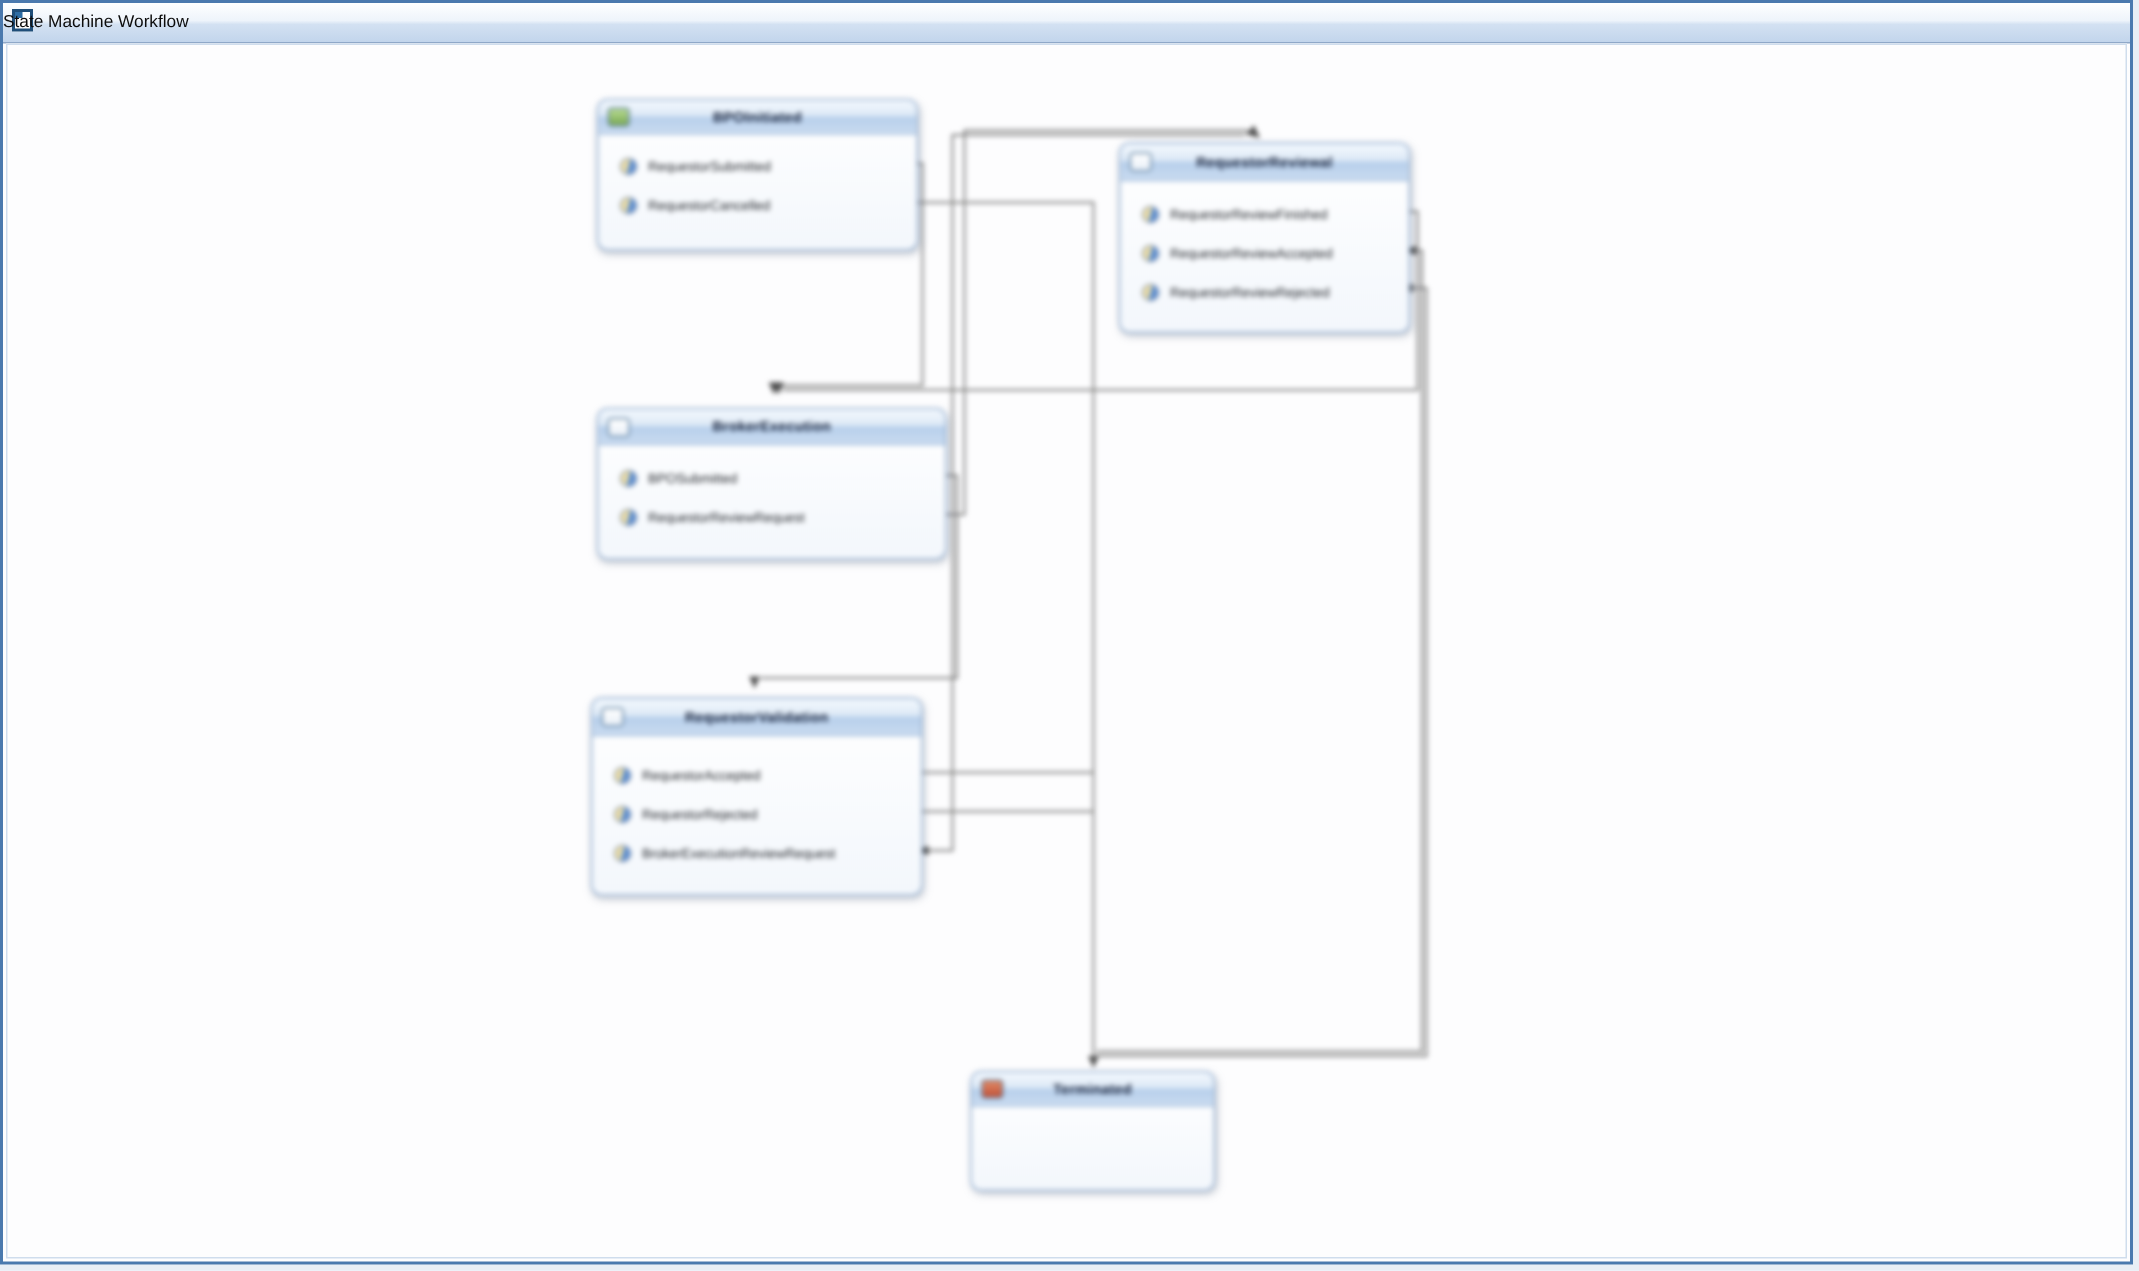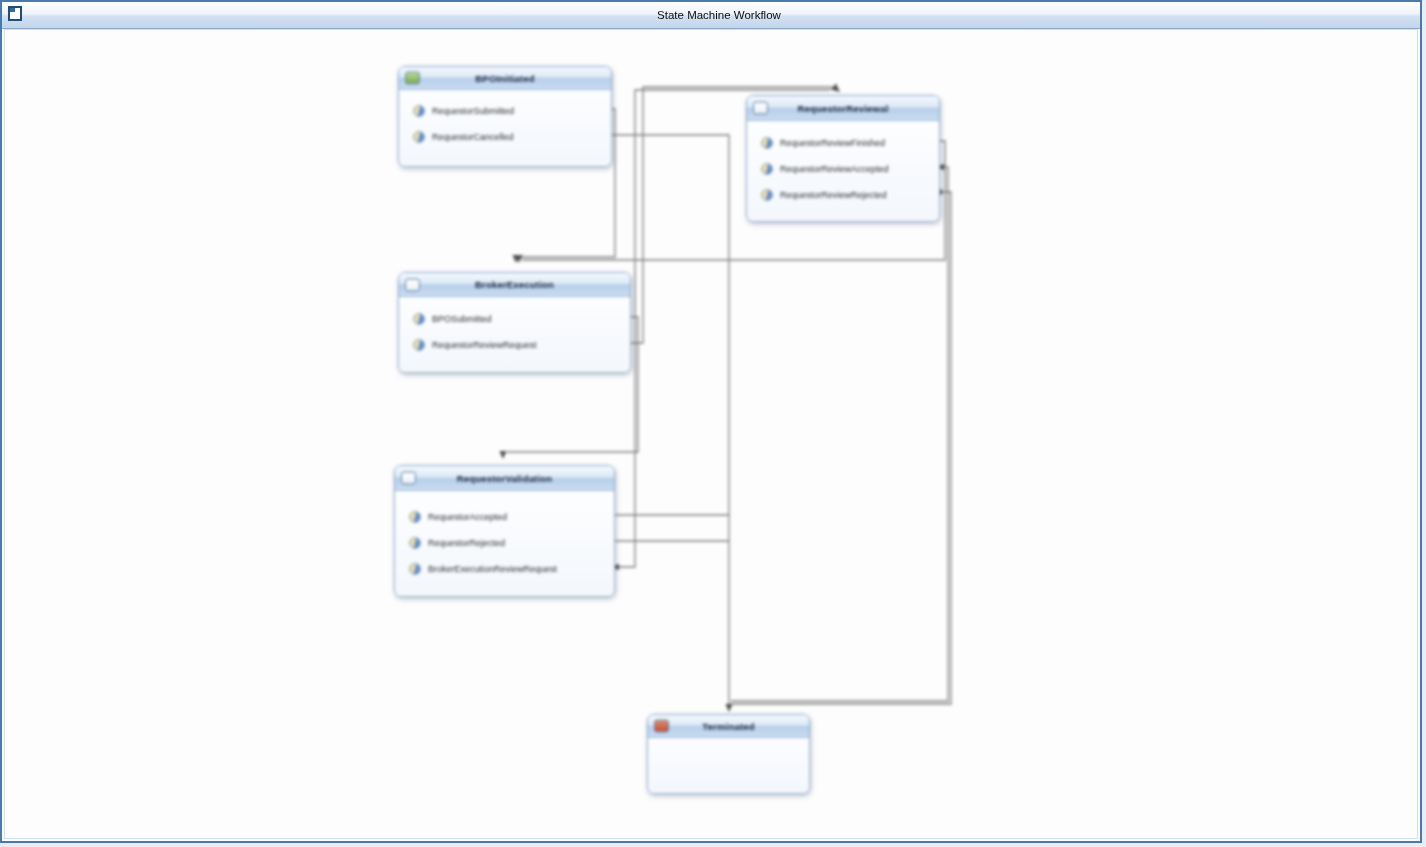--- a/index.html
+++ b/index.html
@@ -1,19 +1,19 @@
 <!DOCTYPE html>
 <html><head>
 <meta charset="utf-8">
 <style>
   html,body{margin:0;padding:0;background:#e8eef5;}
   body{width:1426px;height:847px;overflow:hidden;font-family:"Liberation Sans",sans-serif;}
   .window{position:relative;width:1422px;height:843px;border:2px solid #4a79ae;background:#fdfdfe;box-sizing:border-box;}
   .titlebar{position:relative;height:26px;background:linear-gradient(#feffff 0%,#eef4fb 45%,#d3e1f2 55%,#c2d5ec 100%);border-bottom:1px solid #8fa8c8;}
-  .title-text{position:absolute;left:0;right:0;top:0;height:26px;line-height:26px;text-align:center;font-size:11.5px;color:#0d0d0d;padding-left:16px;}
+  .title-text{position:absolute;left:0;right:0;top:0;height:26px;line-height:26px;text-align:left;font-size:11.5px;color:#0d0d0d;}
   .win-icon{position:absolute;left:6px;top:4px;width:14px;height:15px;background:#fff;border:2px solid #1f4e79;box-sizing:border-box;}
   .win-icon::after{content:"";position:absolute;left:0;top:0;width:5px;height:4px;background:#2e6da4;}
   .canvas{position:absolute;left:2px;top:27px;right:2px;bottom:2px;background:#fdfdfe;outline:1px solid #cfdded;outline-offset:-1px;}
   .blur-wrap{position:absolute;left:0;top:0;width:1426px;height:847px;filter:blur(1.6px);}
   .state{position:absolute;border:1px solid #8aa9cf;border-radius:7px;background:linear-gradient(#ffffff,#f3f7fc);
          box-shadow:1px 2px 5px rgba(110,125,145,.45), inset 0 0 0 1px #ffffff;box-sizing:border-box;}
   .state-header{position:relative;border-bottom:1px solid #9db8d8;border-radius:6px 6px 0 0;
          background:linear-gradient(#f4f9fe 0%,#dde9f6 45%,#b7cfeb 52%,#c9dbf0 100%);}
   .state-title{position:absolute;left:0;right:0;top:0;bottom:0;display:flex;align-items:center;justify-content:center;
          font-size:9.5px;font-weight:600;color:#16213a;letter-spacing:.2px;}

